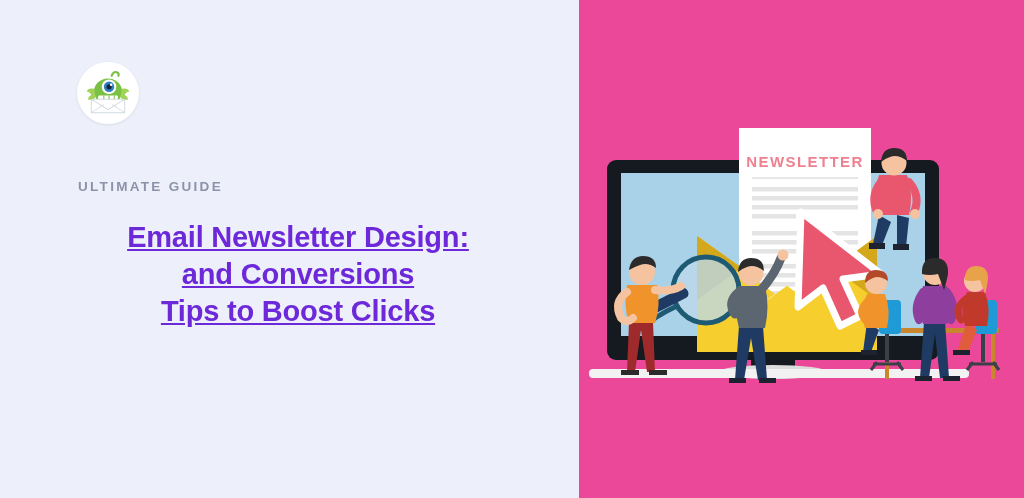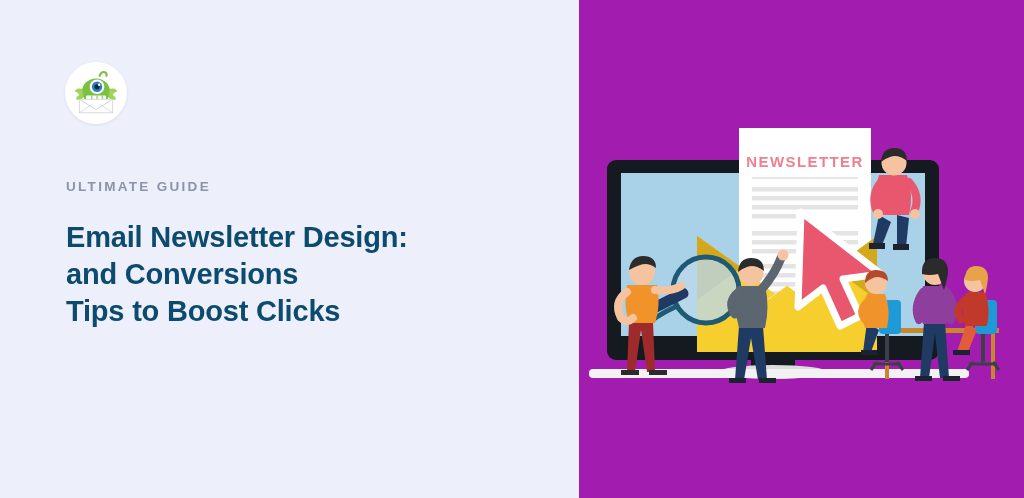--- a/index.html
+++ b/index.html
@@ -5,22 +5,23 @@
   * { margin:0; padding:0; box-sizing:border-box; }
   html,body { width:1024px; height:498px; overflow:hidden; }
   body {
     font-family:"Liberation Sans", sans-serif;
     background:#edf0fa;
   }
   .canvas { position:relative; width:1024px; height:498px; overflow:hidden; }
 
   
   .left-panel {
-    position:absolute; left:0; top:0; width:516px; height:498px;
+    position:absolute; left:12px; top:0; width:516px; height:498px;
     background:#edf0fa;
+    text-align:center;
   }
   .logo-wrap {
     position:absolute; left:65px; top:62px;
     width:62px; height:62px; border-radius:50%;
     background:#ffffff;
     box-shadow:0 1px 3px rgba(60,70,100,.10);
     display:flex; align-items:center; justify-content:center;
   }
   .logo-svg { width:52px; height:52px; display:block; }
 
@@ -28,28 +29,29 @@
     position:absolute; left:66px; top:179px;
     font-size:13.5px; font-weight:bold;
     letter-spacing:2.3px;
     color:#8b93a8;
   }
   .headline {
     position:absolute; left:66px; top:219px;
     width:440px;
     font-size:29px; line-height:37px;
     font-weight:bold; letter-spacing:-0.2px;
-    color:#0c4a6e;
+    color:#6d28d9;
+    text-decoration:underline;
   }
   .headline .ln { display:block; white-space:nowrap; }
 
   
   .right-panel {
     position:absolute; left:579px; top:0; width:445px; height:498px;
-    background:#a21caf; overflow:hidden;
+    background:#ec4899; overflow:hidden;
   }
   .illo { position:absolute; left:0; top:0; width:445px; height:498px; }
 </style>
 </head>
 <body>
 
 <div class="canvas">
 
   <div class="left-panel">
 

